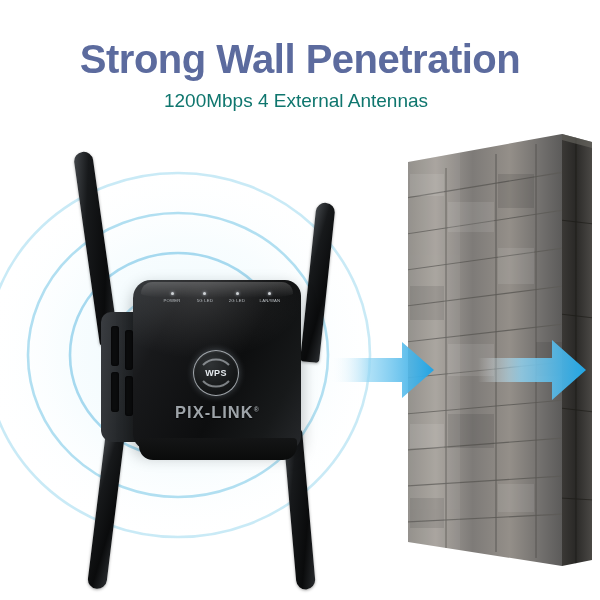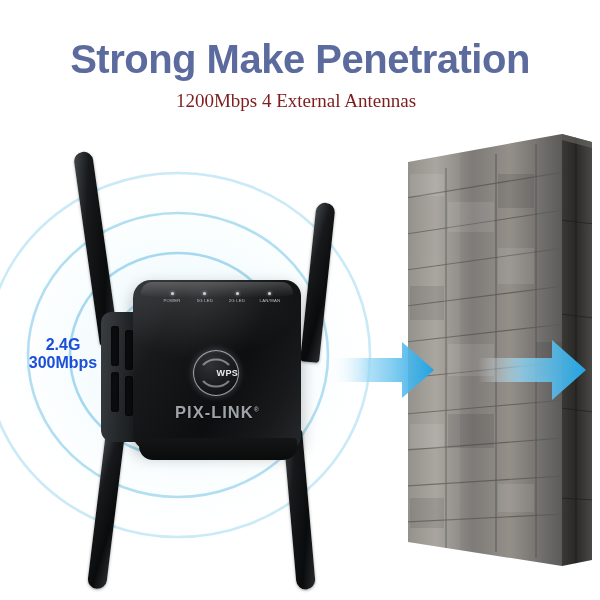--- a/index.html
+++ b/index.html
@@ -36,24 +36,23 @@
     color: #5c6b9e;
     line-height: 1.05;
     white-space: nowrap;
   }
   .subline {
     position: absolute;
     left: 0;
     width: 592px;
     text-align: center;
     font-size: 19px;
-    color: #7f1d1d;
+    color: #0f766e;
     line-height: 1.18;
     white-space: nowrap;
-    font-family: Liberation Serif, serif;
   }
   .subline.l1 { top: 90px; }
   .subline.l2 { top: 112px; }
 
   
   .waves {
     position: absolute;
     left: -40px;
     top: 165px;
     width: 420px;
@@ -170,21 +169,21 @@
   }
 
   .wps {
     position: absolute;
     left: 98px; top: 200px;
     width: 44px; height: 44px;
     border-radius: 50%;
     border: 1.6px solid rgba(215,222,228,0.72);
     background: radial-gradient(circle at 38% 30%, #303335 0%, #161819 60%, #0c0d0e 100%);
     box-shadow: 0 0 7px rgba(200,215,230,0.30), inset 0 1px 2px rgba(255,255,255,0.10);
-    display: flex; align-items: center; justify-content: flex-end;
+    display: flex; align-items: center; justify-content: center;
   }
   .wps-text {
     font-size: 9px;
     font-weight: bold;
     color: #e6ebef;
     letter-spacing: 0.3px;
     position: relative;
     z-index: 3;
   }
   .wps-arcs { position: absolute; left: 0; top: 0; width: 44px; height: 44px; }
@@ -220,21 +219,21 @@
   .wall { position: absolute; left: 400px; top: 128px; width: 200px; height: 460px; }
 
   
   .arrows { position: absolute; left: 330px; top: 320px; width: 270px; height: 100px; }
 </style>
 </head>
 <body>
 
 <div id="stage">
 
-  <div class="headline">Strong Make Penetration</div>
+  <div class="headline">Strong Wall Penetration</div>
   <div class="subline l1">1200Mbps 4 External Antennas</div>
 
   <svg class="waves" viewBox="0 0 420 380">
     <defs>
       <radialGradient id="wglow" cx="52%" cy="50%" r="52%">
         <stop offset="0%" stop-color="#d8f2fb" stop-opacity="0.55"></stop>
         <stop offset="60%" stop-color="#e8f8fd" stop-opacity="0.30"></stop>
         <stop offset="100%" stop-color="#ffffff" stop-opacity="0"></stop>
       </radialGradient>
     </defs>
@@ -378,18 +377,14 @@
       <svg class="wps-arcs" viewBox="0 0 44 44">
         <path d="M9,14 A18,18 0 0,1 35,14" fill="none" stroke="#cfd6db" stroke-width="2" opacity="0.55"></path>
         <path d="M35,30 A18,18 0 0,1 9,30" fill="none" stroke="#cfd6db" stroke-width="2" opacity="0.55"></path>
       </svg>
       <span class="wps-text">WPS</span>
     </div>
 
     <div class="brand"><span>PIX-LINK</span><sup>®</sup></div>
   </div>
 
-  <div class="freq freq-left">
-    <div>2.4G</div>
-    <div>300Mbps</div>
-  </div>
 
 </div>
 
 </body></html>

